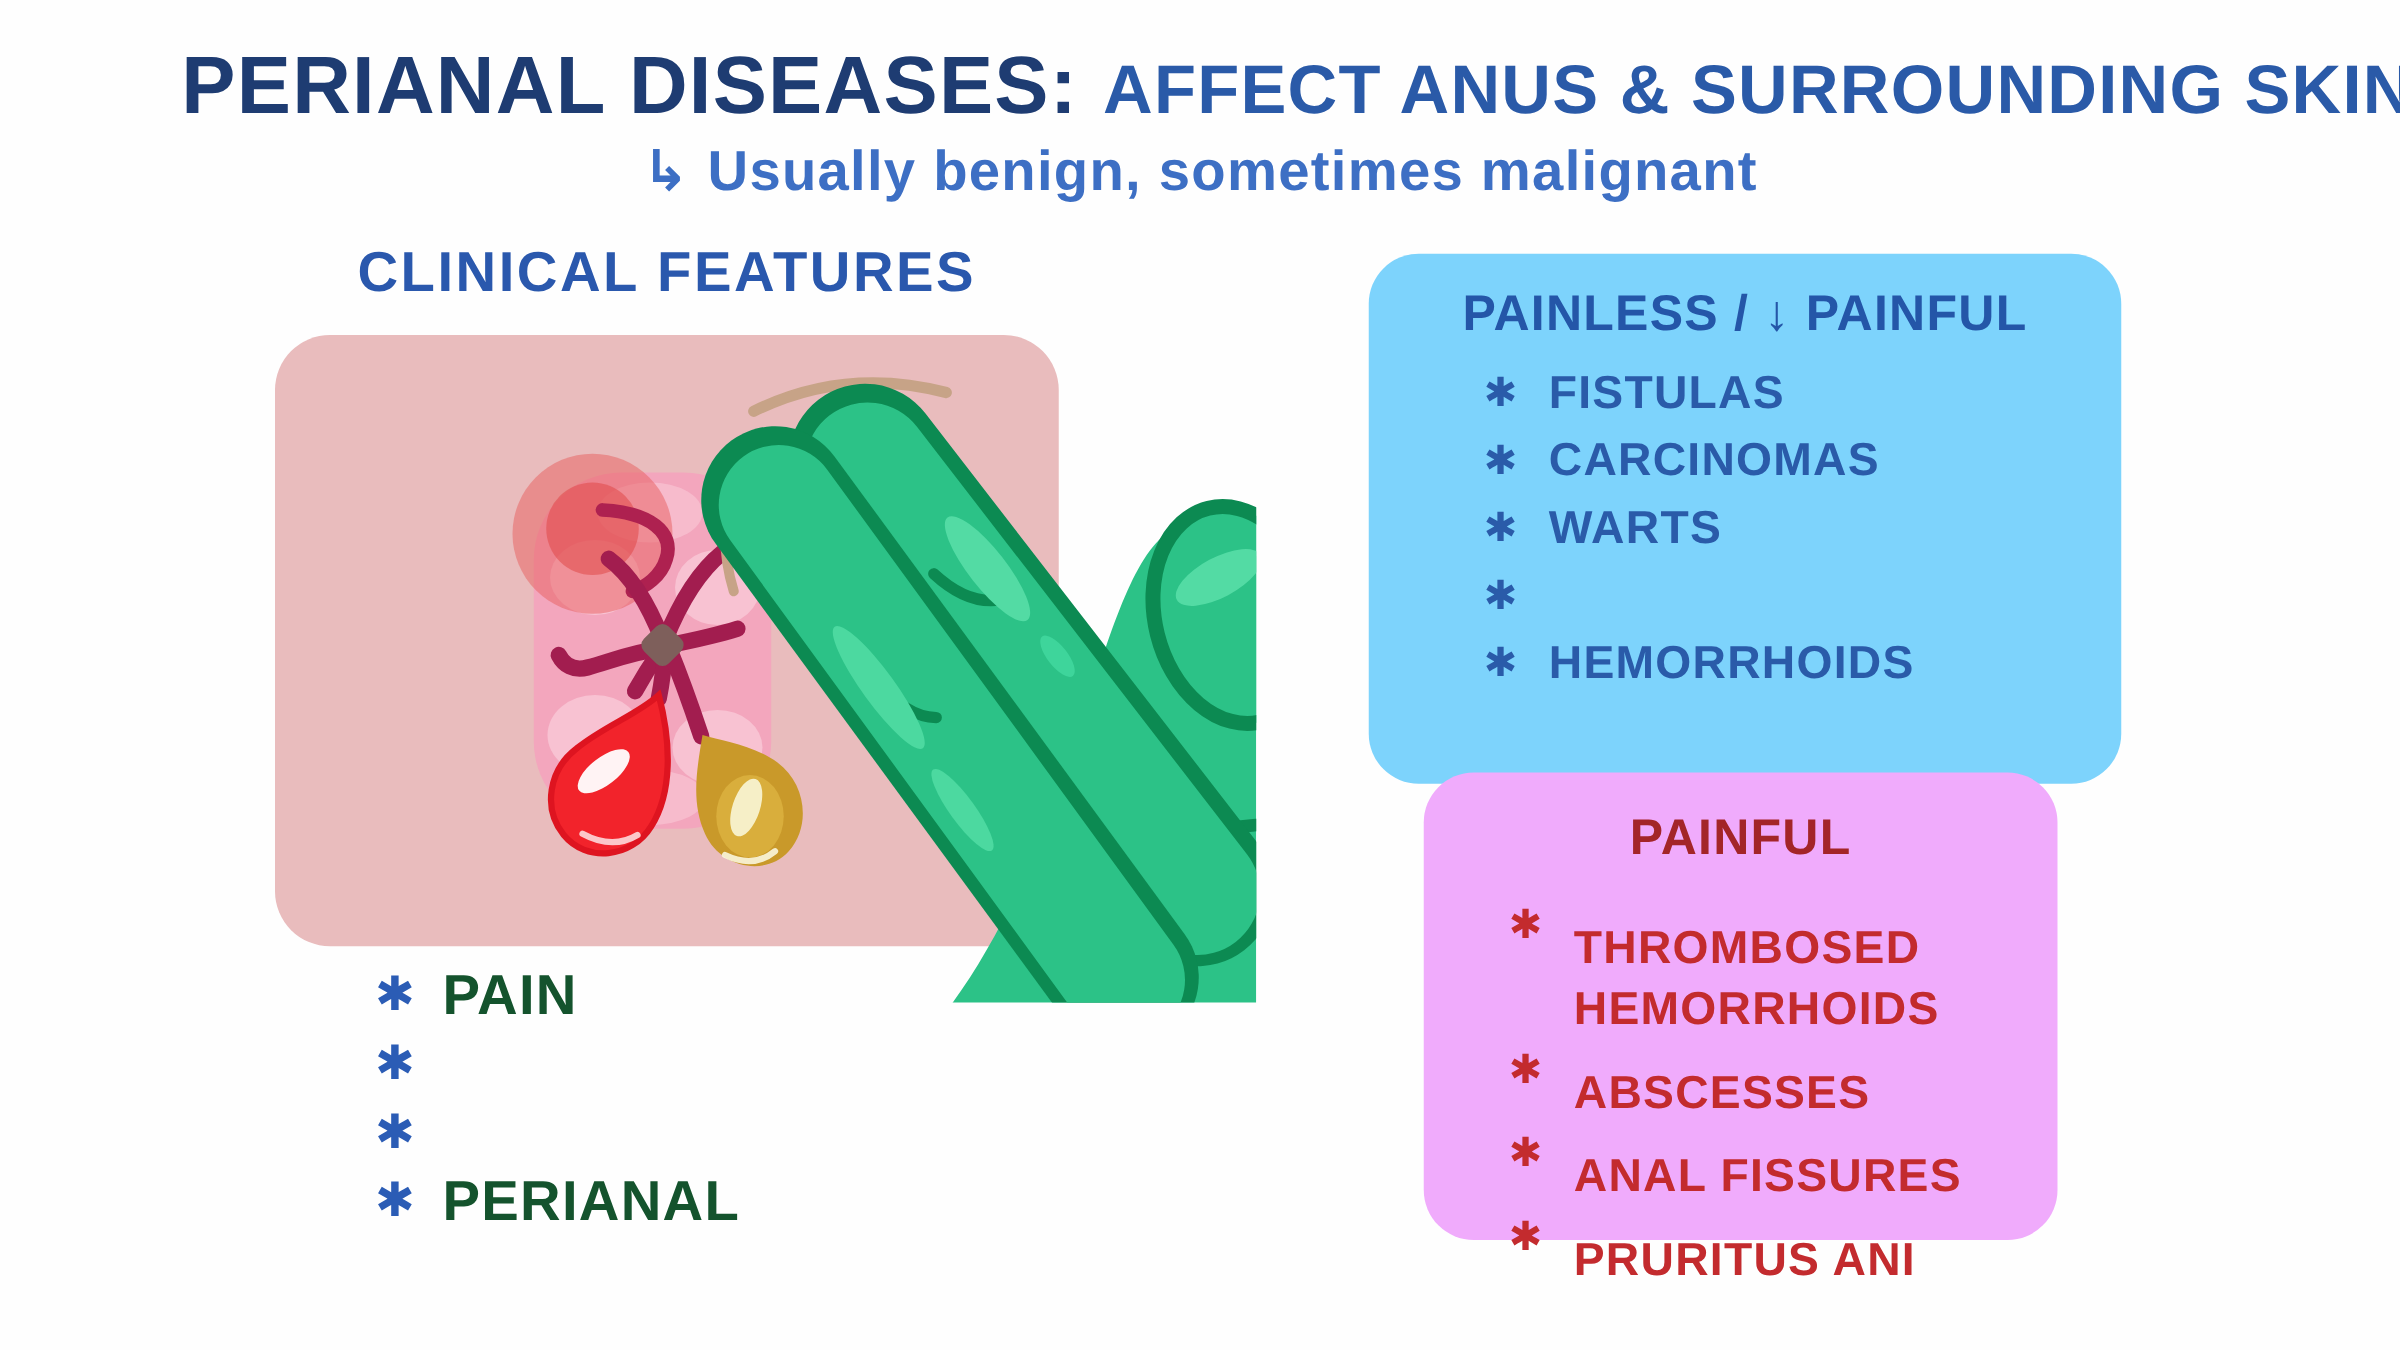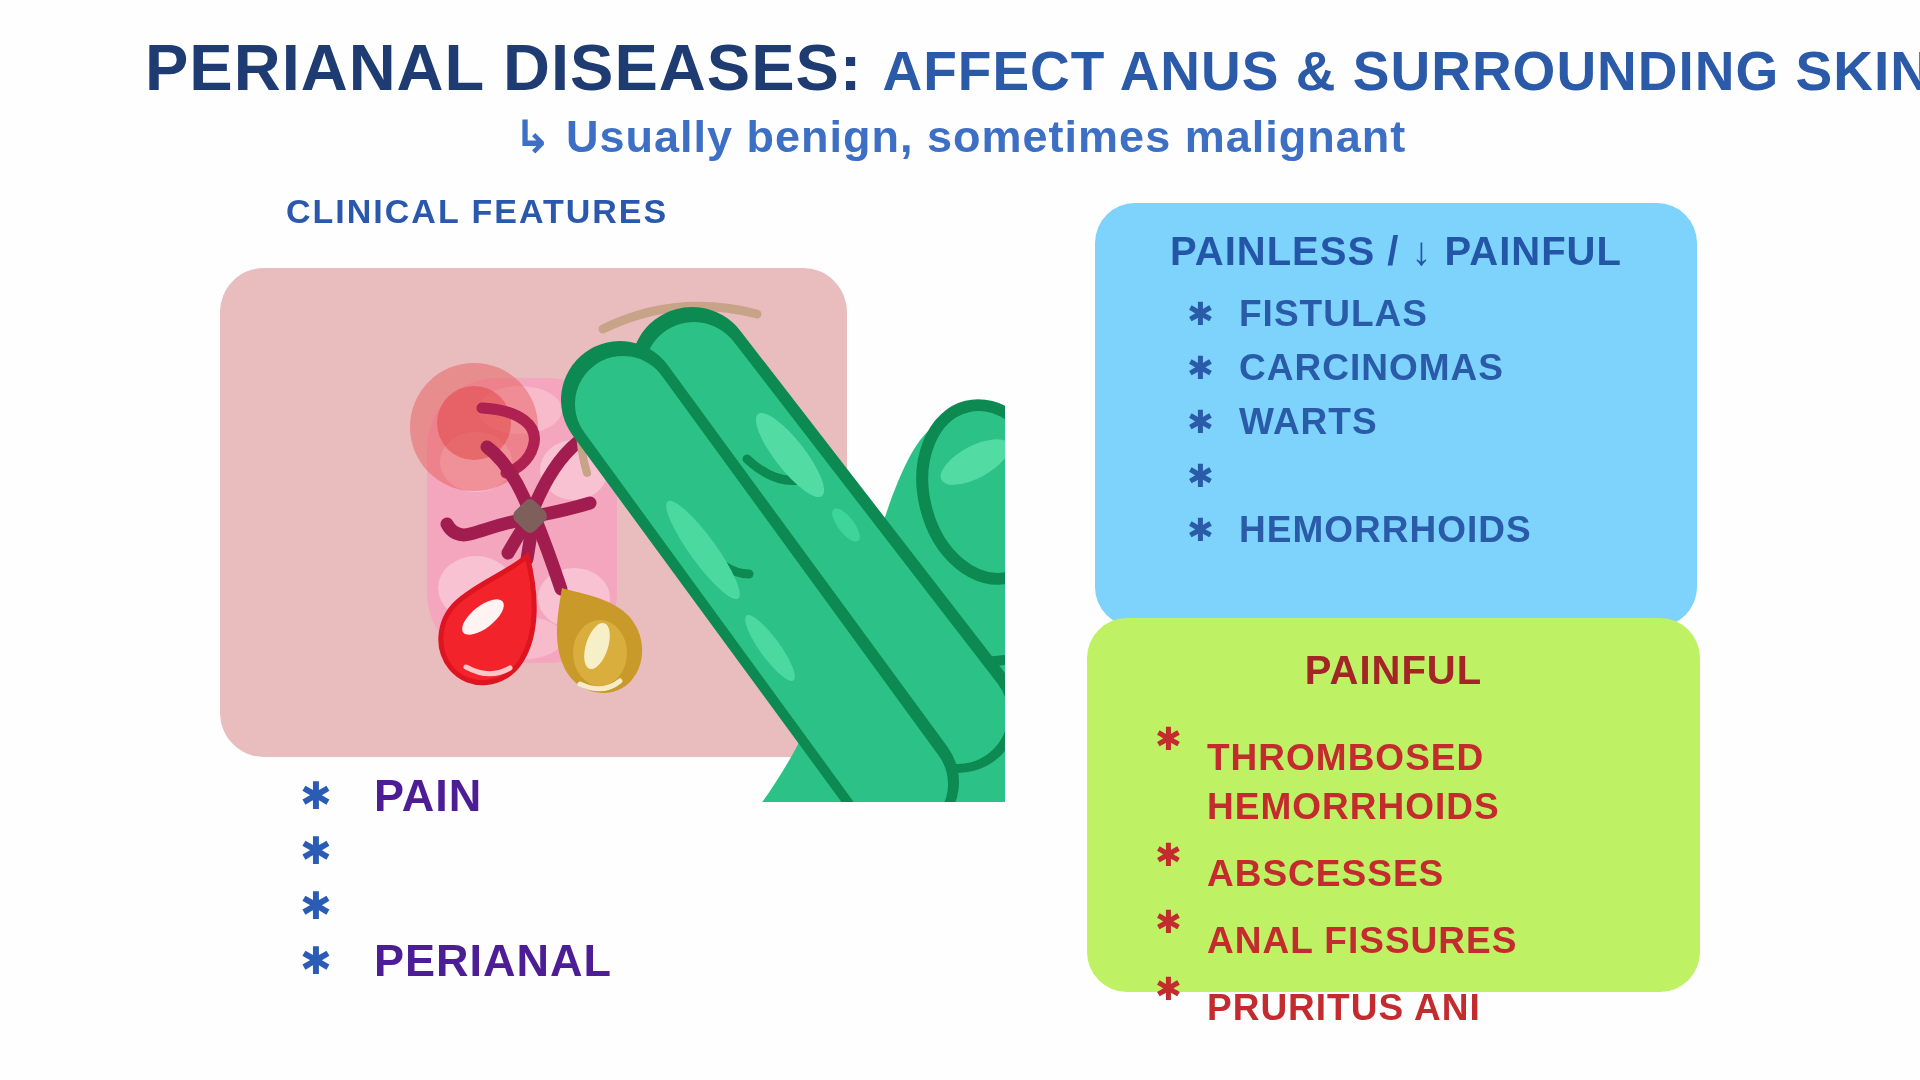--- a/index.html
+++ b/index.html
@@ -15,35 +15,35 @@
   }
   .title-primary{font-size:65px;font-weight:800;color:#1e3c72;letter-spacing:1px;}
   .title-secondary{font-size:55px;font-weight:800;color:#2a5aa8;letter-spacing:1px;}
   .subtitle{
     position:absolute;left:0;top:110px;width:1920px;text-align:center;
     font-size:45px;font-weight:700;color:#3d6fc4;letter-spacing:1px;
   }
   
   .clinical-heading{
     position:absolute;left:286px;top:192px;
-    font-size:34px;font-weight:800;color:#2a58ad;letter-spacing:2px;white-space:nowrap;
+    font-size:45px;font-weight:800;color:#2a58ad;letter-spacing:2px;white-space:nowrap;
   }
   .illustration-box{
     position:absolute;left:220px;top:268px;width:627px;height:489px;
     background:#e9bcbd;border-radius:44px;
   }
   .art-layer{position:absolute;left:0;top:0;width:1920px;height:1080px;pointer-events:none;}
   .clinical-bullets{position:absolute;left:300px;top:770px;}
   .bullet-row{display:flex;align-items:flex-start;height:55px;}
   .bullet-star{width:54px;font-size:38px;line-height:52px;color:#2b5cb5;}
-  .bullet-label{font-size:45px;line-height:52px;font-weight:800;color:#4c1d95;letter-spacing:1px;white-space:nowrap;margin-left:20px;}
+  .bullet-label{font-size:45px;line-height:52px;font-weight:800;color:#14532d;letter-spacing:1px;white-space:nowrap;}
   
   .panel{position:absolute;border-radius:40px;}
   .panel-painless{left:1095px;top:203px;width:602px;height:424px;background:#7dd3fc;}
-  .panel-painful{left:1087px;top:618px;width:613px;height:374px;background:#bef264;}
+  .panel-painful{left:1139px;top:618px;width:507px;height:374px;background:#f0abfc;}
   .panel-heading{
     text-align:center;font-size:40px;font-weight:800;letter-spacing:1px;white-space:nowrap;
   }
   .panel-painless .panel-heading{margin-top:26px;color:#2456a8;}
   .panel-painful .panel-heading{margin-top:30px;color:#a32528;}
   .panel-items{margin-top:14px;}
   .panel-painless .panel-items{margin-left:92px;}
   .panel-painful .panel-items{margin-left:68px;margin-top:22px;}
   .panel-row{display:flex;align-items:flex-start;}
   .panel-painless .panel-row{height:54px;}

